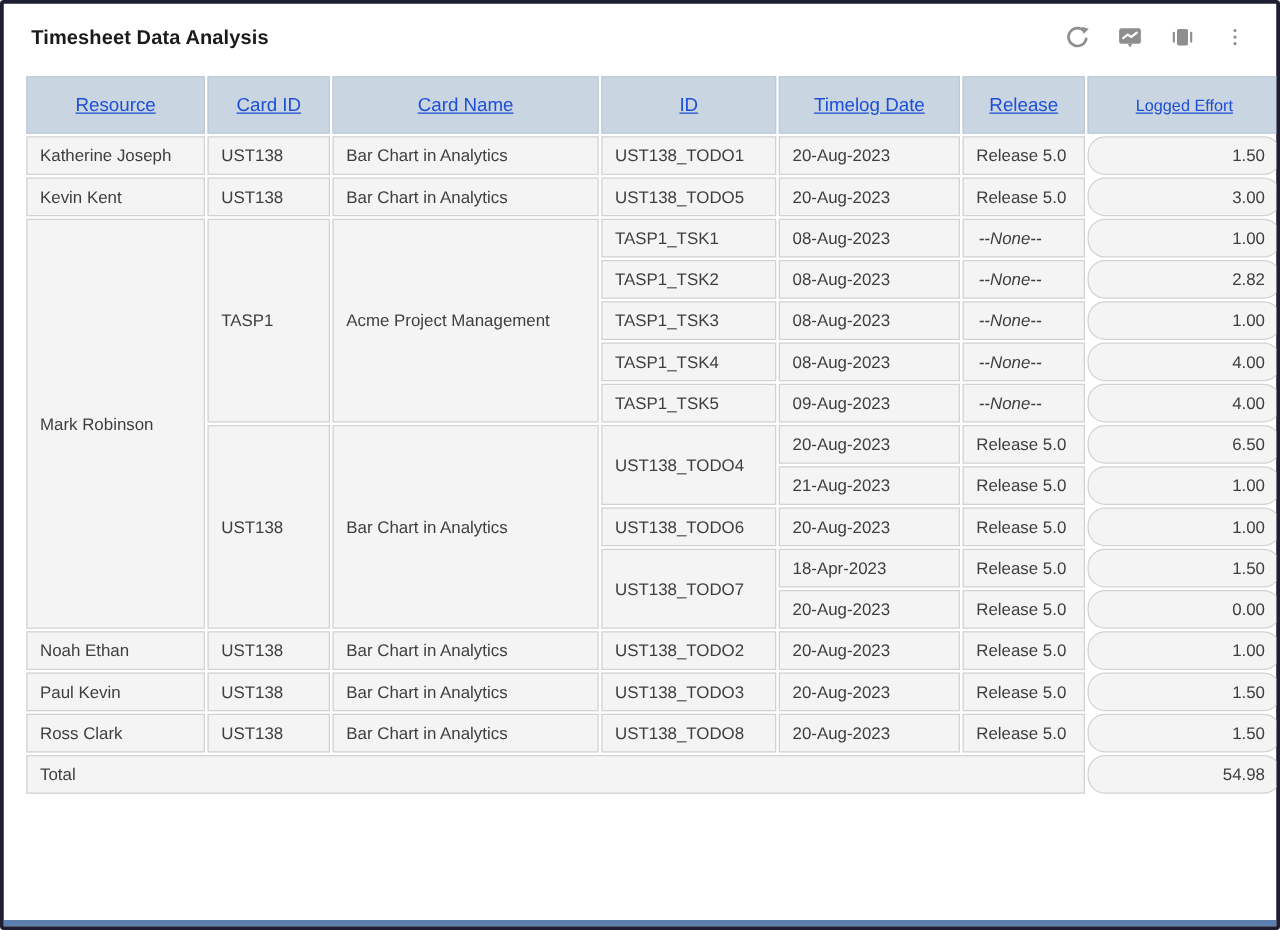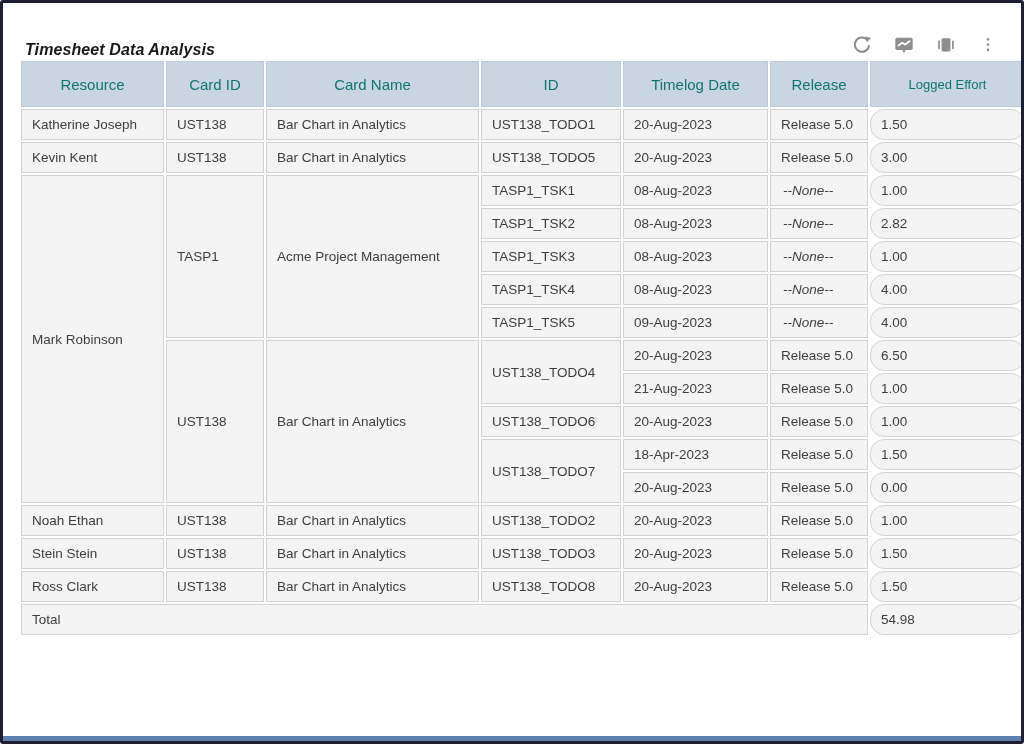--- a/index.html
+++ b/index.html
@@ -4,47 +4,46 @@
 <style>
   * { margin:0; padding:0; box-sizing:border-box; }
   html,body { background:#ffffff; }
   body { font-family:"Liberation Sans", sans-serif; }
   .frame {
     width:1024px; height:744px;
     border:3px solid #1e1e33; border-radius:3px;
     position:relative; background:#ffffff; overflow:hidden;
   }
   .topbar {
-    height:56px; display:flex; align-items:flex-end;
+    height:56px; display:flex; align-items:center;
     padding:0 20px 0 22px;
-    font-style:italic;
   }
   .title { font-size:16px; font-weight:700; color:#1a1a1a; letter-spacing:.1px; }
   .actions { margin-left:auto; display:flex; align-items:center; gap:16px; }
   .icon-btn {
     width:26px; height:26px; display:flex; align-items:center; justify-content:center;
     background:none; border:none; padding:0; cursor:pointer;
   }
   table {
     border-collapse:separate; border-spacing:2px;
     table-layout:fixed; width:992px; margin:0 16px;
   }
   th {
     background:#c9d5e1; border:1px solid #bccad8;
-    height:46px; font-size:15px; font-weight:400; color:#0f766e;
-    text-align:center; overflow:hidden; white-space:nowrap;
+    height:46px; font-size:15px; font-weight:400; color:#1d4ed8;
+    text-align:center; overflow:hidden; white-space:nowrap;text-decoration:underline;
   }
   th:last-child { font-size:13px; }
   td {
     background:#f4f4f4; border:1px solid #d2d2d2;
     height:31px; font-size:13.5px; color:#3e3e3c;
     padding:0 10px; overflow:hidden; white-space:nowrap;
     vertical-align:middle; text-align:left;
   }
-  td.num { padding-right:12px;border-radius:14px; }
+  td.num { text-align:right; padding-right:12px;border-radius:14px; }
   td.none { font-style:italic;padding-left:12px; }
   .bottom-bar {
     position:absolute; left:0; right:0; bottom:0; height:5px;
     background:#5d7fad;
   }
 </style>
 </head>
 <body>
 
 <div class="frame">
@@ -201,21 +200,21 @@
         <tr>
           <td>Noah Ethan</td>
           <td>UST138</td>
           <td>Bar Chart in Analytics</td>
           <td>UST138_TODO2</td>
           <td>20-Aug-2023</td>
           <td>Release 5.0</td>
           <td class="num">1.00</td>
         </tr>
         <tr>
-          <td>Stein Stein</td>
+          <td>Paul Kevin</td>
           <td>UST138</td>
           <td>Bar Chart in Analytics</td>
           <td>UST138_TODO3</td>
           <td>20-Aug-2023</td>
           <td>Release 5.0</td>
           <td class="num">1.50</td>
         </tr>
         <tr>
           <td>Ross Clark</td>
           <td>UST138</td>

